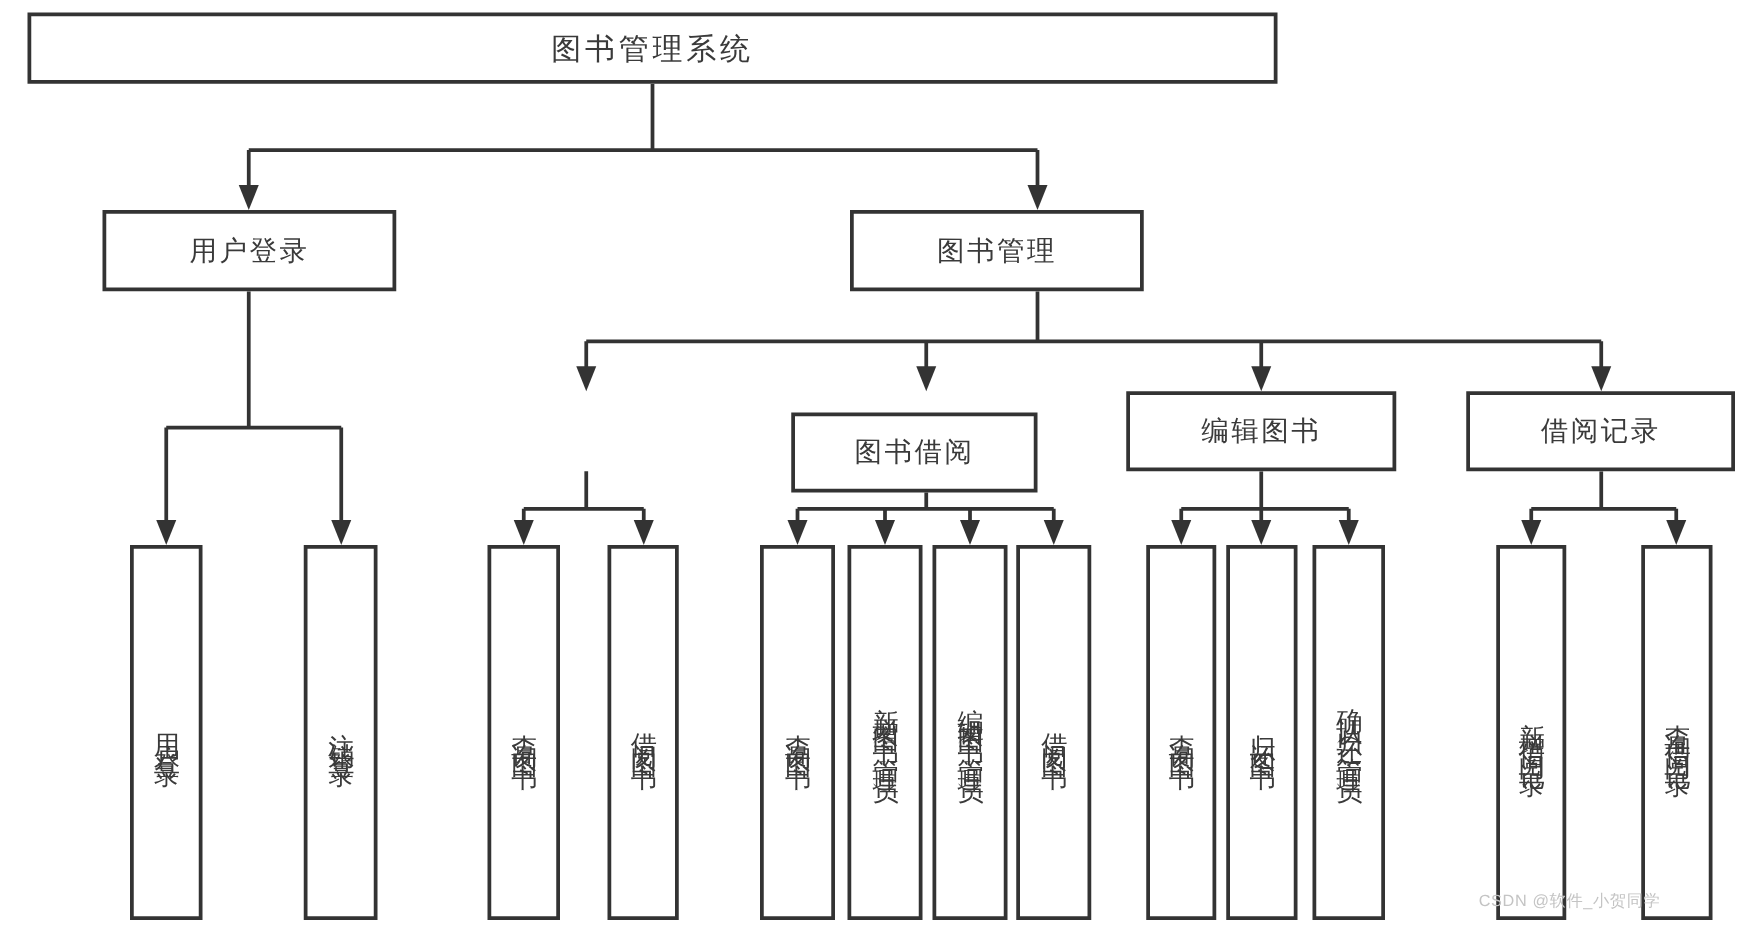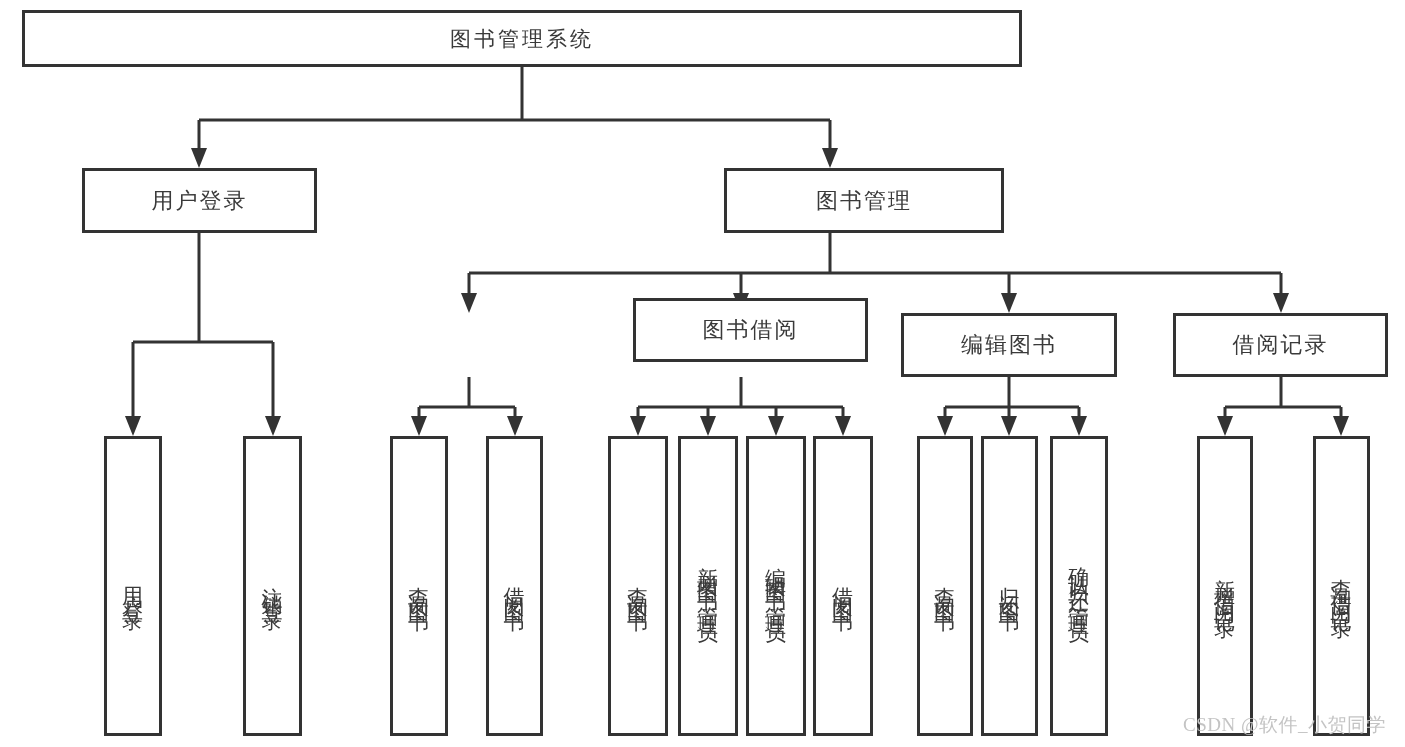--- a/index.html
+++ b/index.html
@@ -39,40 +39,39 @@
     align-items: center;
     justify-content: center;
   }
   .node span {
     font-size: 22px;
     letter-spacing: 2px;
     color: var(--text, #3a3a3a);
     white-space: nowrap;
   }
   .node.root span {
-    font-size: 21px;
+    font-size: 24px;
     letter-spacing: 3px;
   }
   .leaf span {
     writing-mode: vertical-rl;
     text-orientation: mixed;
     font-size: 21px;
     letter-spacing: 8px;
     color: var(--text, #3a3a3a);
     line-height: 1;
   }
   .watermark {
     position: absolute;
     left: 1183px;
     top: 712px;
-    font-size: 19px;
+    font-size: 13px;
     letter-spacing: 0.5px;
     color: var(--watermark-color, #c4c4c4);
     white-space: nowrap;
-    font-family: Liberation Serif, serif;
   }
 </style>
 </head>
 <body>
 
 <div class="canvas">
 
   <svg id="connectors" viewBox="0 0 1405 747" xmlns="http://www.w3.org/2000/svg">
 
     <path d="M522,67 V120 M199,120 H830 M199,120 V152 M830,120 V152"></path>
@@ -110,25 +109,25 @@
     <polygon points="1333,416 1349,416 1341,436"></polygon>
   </svg>
 
   <div class="node root" style="left:22px;top:10px;width:1000px;height:57px">
     <span>图书管理系统</span>
   </div>
 
   <div class="node" style="left:82px;top:168px;width:235px;height:65px">
     <span>用户登录</span>
   </div>
-  <div class="node" style="left:724px;top:168px;width:280px;height:65px">
+  <div class="node" style="left:680px;top:168px;width:235px;height:65px">
     <span>图书管理</span>
   </div>
 
-  <div class="node" style="left:633px;top:298px;width:235px;height:64px">
+  <div class="node" style="left:633px;top:330px;width:197px;height:64px">
     <span>图书借阅</span>
   </div>
   <div class="node" style="left:901px;top:313px;width:216px;height:64px">
     <span>编辑图书</span>
   </div>
   <div class="node" style="left:1173px;top:313px;width:215px;height:64px">
     <span>借阅记录</span>
   </div>
 
   <div class="leaf" style="left:104px;top:436px;width:58px;height:300px">

